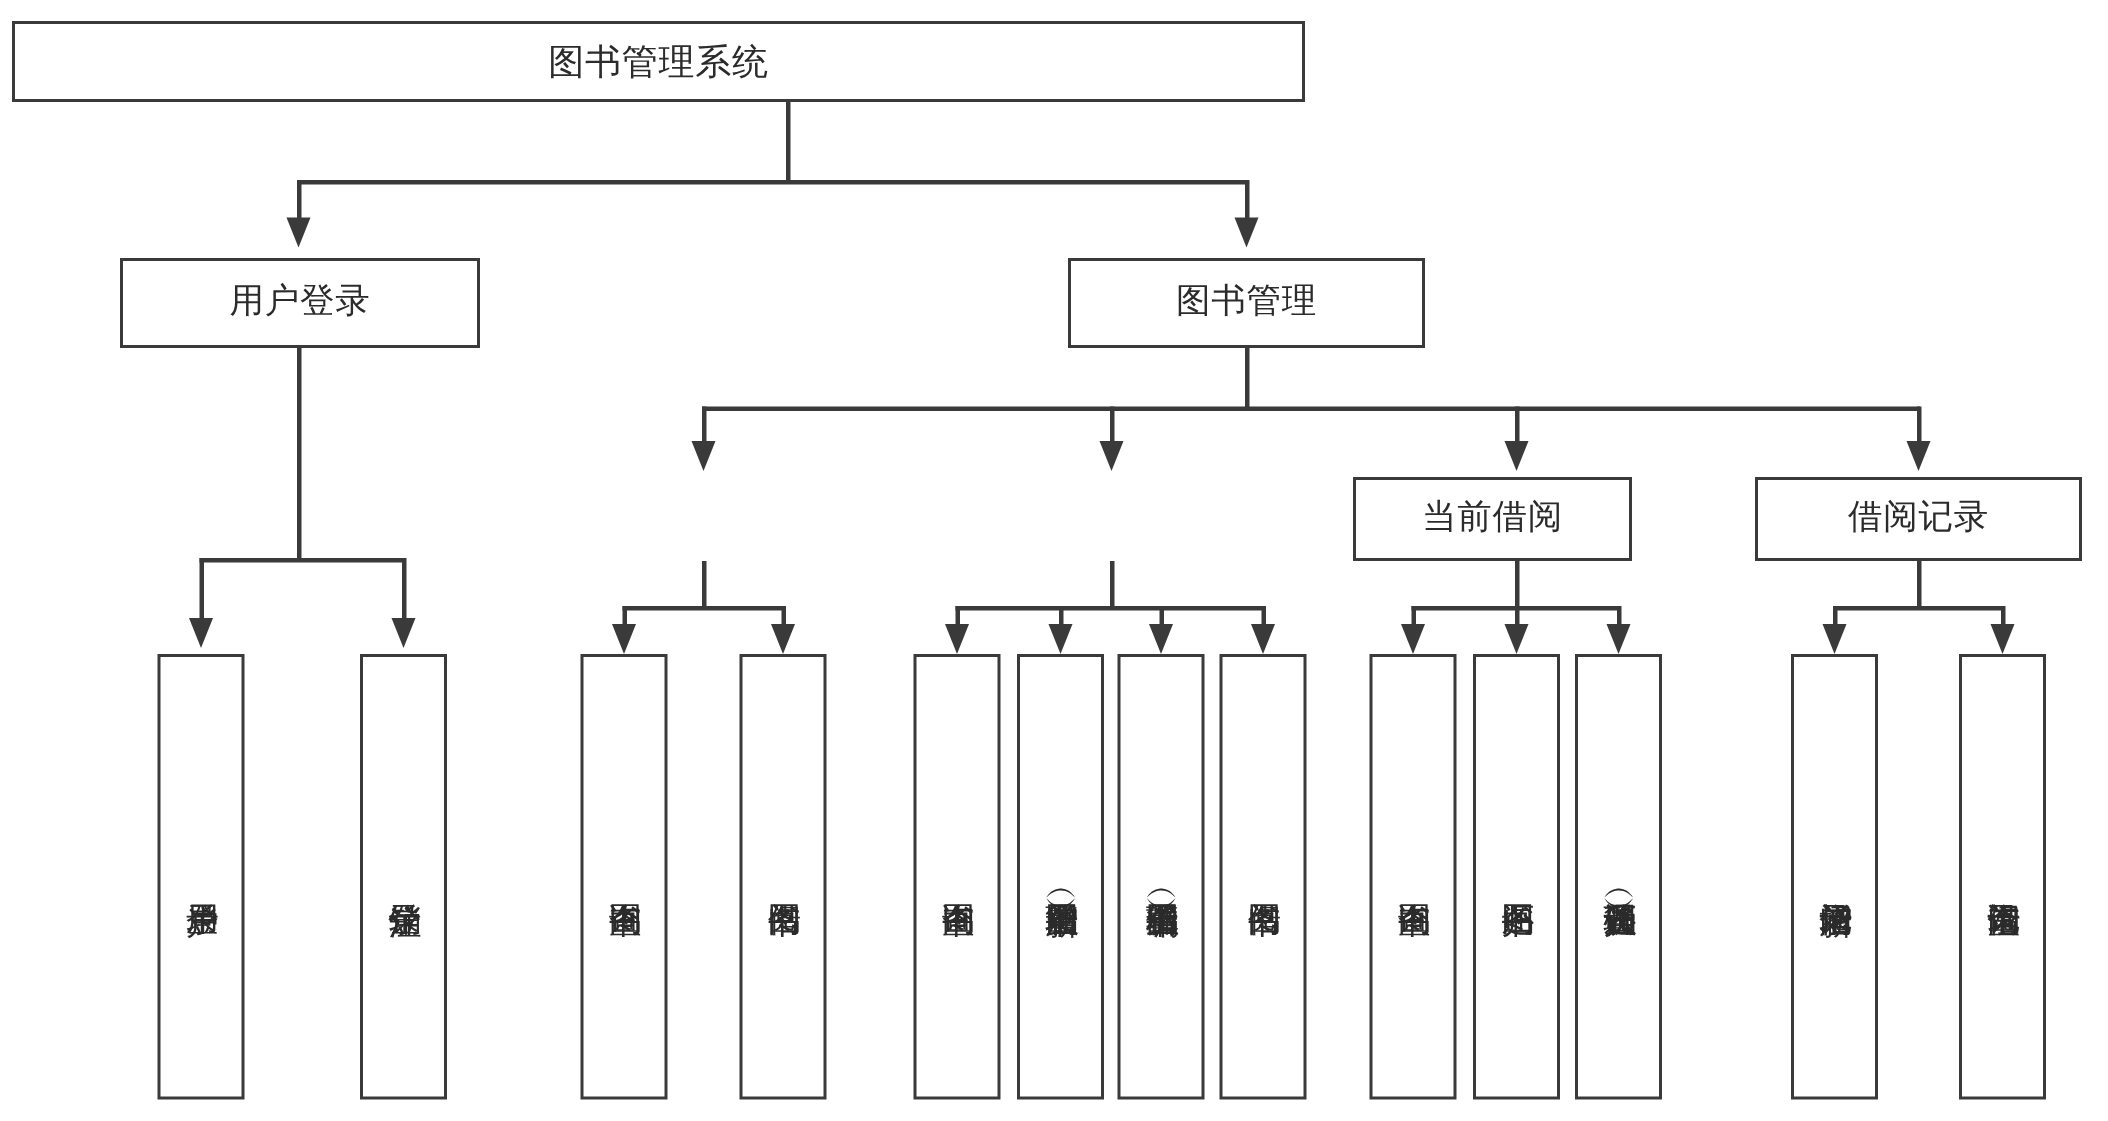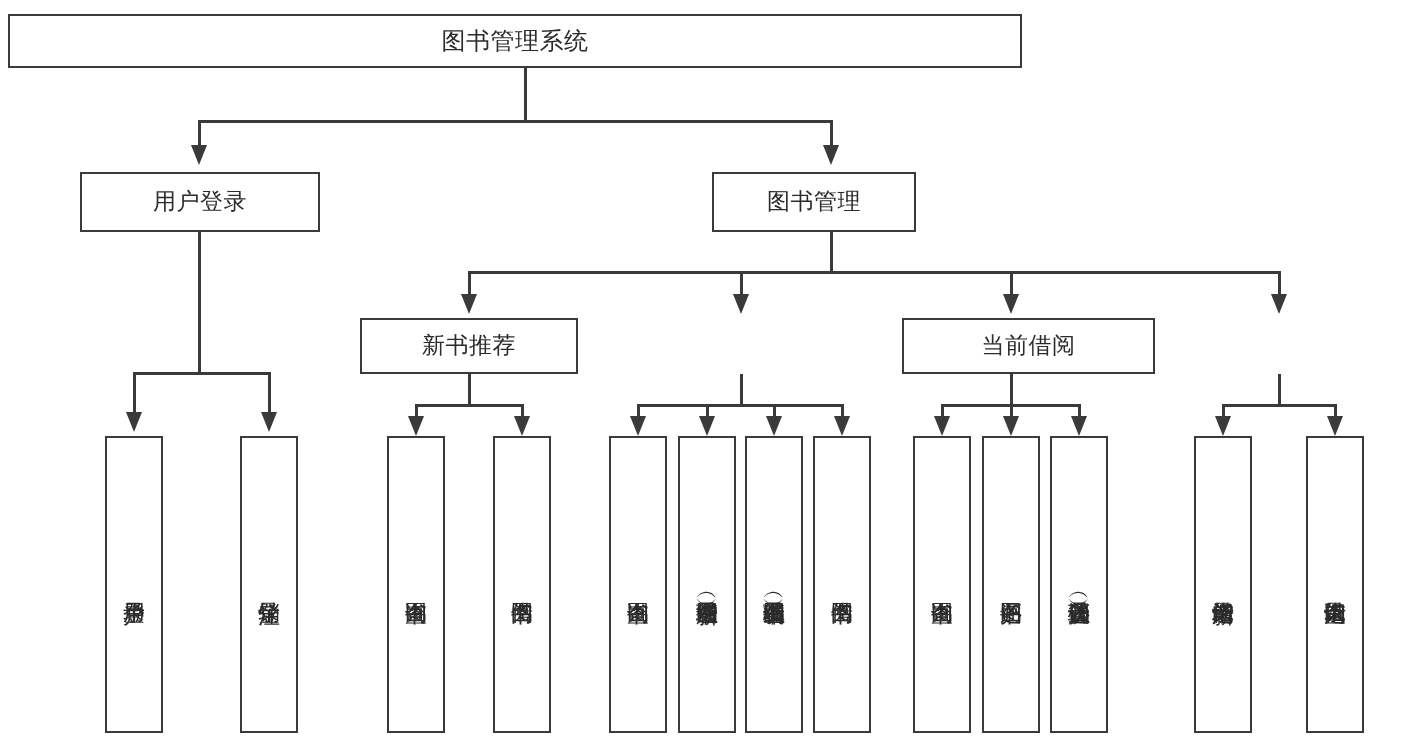--- a/index.html
+++ b/index.html
@@ -71,37 +71,37 @@
     color: #b9b9b9;
     letter-spacing: 0.5px;
     white-space: nowrap;
   }
 </style>
 </head>
 <body>
 
 <div id="canvas">
 
-  <div class="node horiz root" style="left:8px; top:14px; width:1014px; height:54px;">
+  <div class="node horiz root" style="left:8px; top:14px; width:862px; height:54px;">
     <span>图书管理系统</span>
   </div>
 
   <div class="conn v" style="left:524px; top:68px; width:2.5px; height:54px;"></div>
 
   <div class="conn h" style="left:198px; top:120px; width:634px; height:2.5px;"></div>
 
   <div class="conn v" style="left:198px; top:120px; width:2.5px; height:28px;"></div>
   <div class="arrow" style="left:191px; top:145px;"></div>
   <div class="conn v" style="left:830px; top:120px; width:2.5px; height:28px;"></div>
   <div class="arrow" style="left:823px; top:145px;"></div>
 
   <div class="node horiz" style="left:80px; top:172px; width:240px; height:60px;">
     <span>用户登录</span>
   </div>
-  <div class="node horiz" style="left:712px; top:172px; width:204px; height:60px;">
+  <div class="node horiz" style="left:712px; top:172px; width:238px; height:60px;">
     <span>图书管理</span>
   </div>
 
   <div class="conn v" style="left:198px; top:232px; width:2.5px; height:142px;"></div>
   <div class="conn h" style="left:133px; top:372px; width:135px; height:2.5px;"></div>
   <div class="conn v" style="left:133px; top:372px; width:2.5px; height:42px;"></div>
   <div class="arrow" style="left:126px; top:412px;"></div>
   <div class="conn v" style="left:268px; top:372px; width:2.5px; height:42px;"></div>
   <div class="arrow" style="left:261px; top:412px;"></div>
 
@@ -113,25 +113,25 @@
 
   <div class="conn v" style="left:740px; top:271px; width:2.5px; height:26px;"></div>
   <div class="arrow" style="left:733px; top:294px;"></div>
 
   <div class="conn v" style="left:1010px; top:271px; width:2.5px; height:26px;"></div>
   <div class="arrow" style="left:1003px; top:294px;"></div>
 
   <div class="conn v" style="left:1278px; top:271px; width:2.5px; height:26px;"></div>
   <div class="arrow" style="left:1271px; top:294px;"></div>
 
-  <div class="node horiz" style="left:360px; top:318px; width:218px; height:56px;">
-    <span>新书推荐</span>
-  </div>
-  <div class="node horiz" style="left:902px; top:318px; width:253px; height:56px;text-align:right;">
+  <div class="node horiz" style="left:902px; top:318px; width:186px; height:56px;text-align:right;">
     <span>当前借阅</span>
+  </div>
+  <div class="node horiz" style="left:1170px; top:318px; width:218px; height:56px;">
+    <span>借阅记录</span>
   </div>
 
   <div class="conn v" style="left:468px; top:374px; width:2.5px; height:32px;"></div>
   <div class="conn h" style="left:415px; top:404px; width:108px; height:2.5px;"></div>
   <div class="conn v" style="left:415px; top:404px; width:2.5px; height:14px;"></div>
   <div class="arrow" style="left:408px; top:416px;"></div>
   <div class="conn v" style="left:521px; top:404px; width:2.5px; height:14px;"></div>
   <div class="arrow" style="left:514px; top:416px;"></div>
 
   <div class="conn v" style="left:740px; top:374px; width:2.5px; height:32px;"></div>

